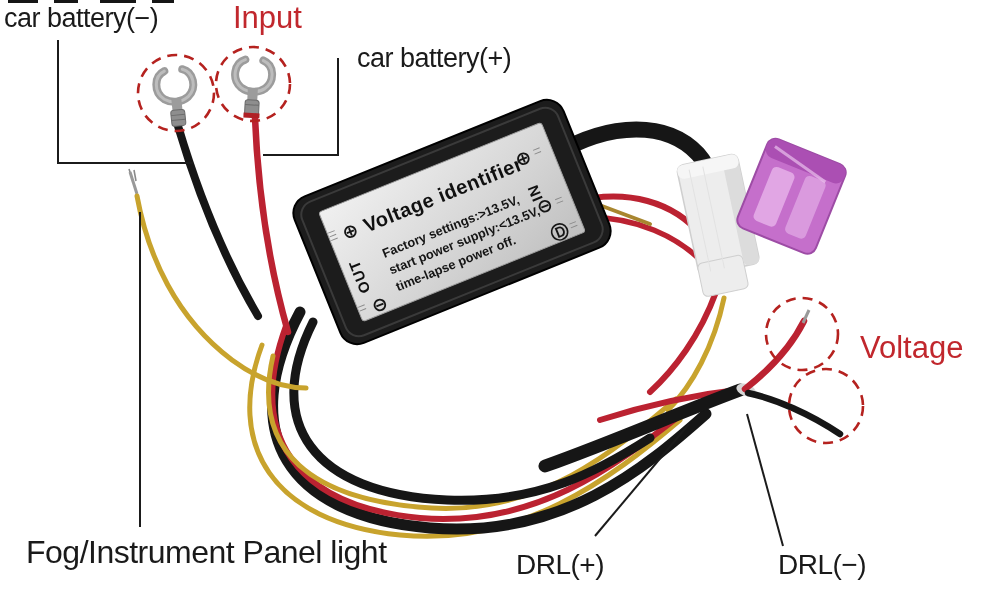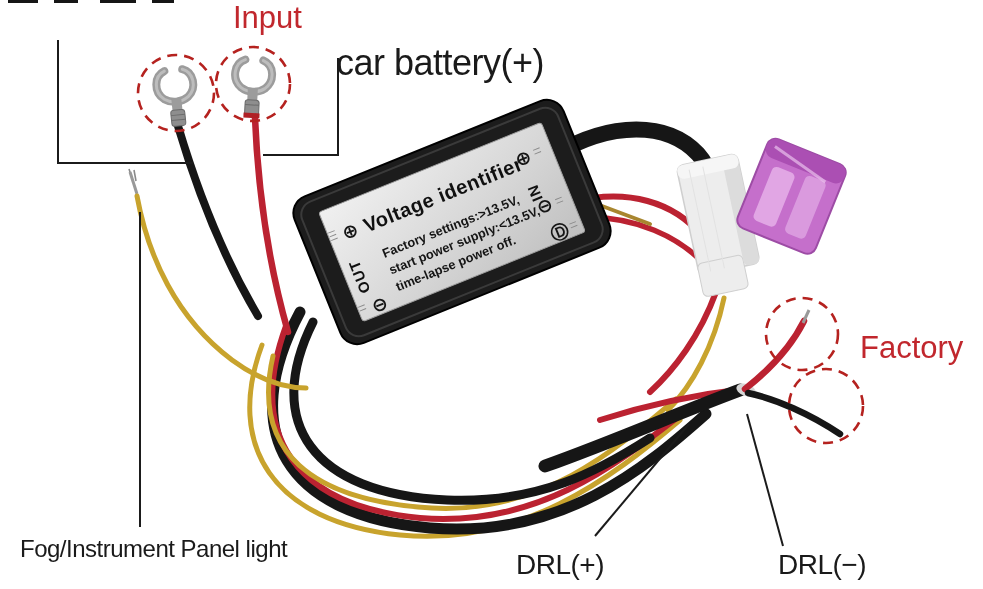--- a/index.html
+++ b/index.html
@@ -147,20 +147,21 @@
 
     <g>
       <polyline class="ann-line" points="58,40 58,163 193,163"></polyline>
       <polyline class="ann-line" points="263,155 338,155 338,58"></polyline>
       <line class="ann-line" x1="140" y1="212" x2="140" y2="527"></line>
       <line class="ann-line" x1="595" y1="536" x2="689" y2="424"></line>
       <line class="ann-line" x1="783" y1="546" x2="747" y2="414"></line>
     </g>
   </svg>
 
+  <div class="lbl" style="left:4px;top:4px;font-size:27px">car battery(−)</div>
   <div class="lbl red" style="left:233px;top:2px;font-size:31px">Input</div>
-  <div class="lbl" style="left:336px;top:44px;font-size:36px">car battery(+)</div>
-  <div class="lbl red" style="left:860px;top:332px;font-size:31px">Factory</div>
-  <div class="lbl" style="left:20px;top:536px;font-size:24px">Fog/Instrument Panel light</div>
+  <div class="lbl" style="left:357px;top:44px;font-size:27px">car battery(+)</div>
+  <div class="lbl red" style="left:860px;top:332px;font-size:31px">Voltage</div>
+  <div class="lbl" style="left:26px;top:536px;font-size:32px">Fog/Instrument Panel light</div>
   <div class="lbl" style="left:778px;top:550px;font-size:28px">DRL(−)</div>
   <div class="lbl" style="left:516px;top:550px;font-size:28px">DRL(+)</div>
 
 </div>
 
 </body></html>

